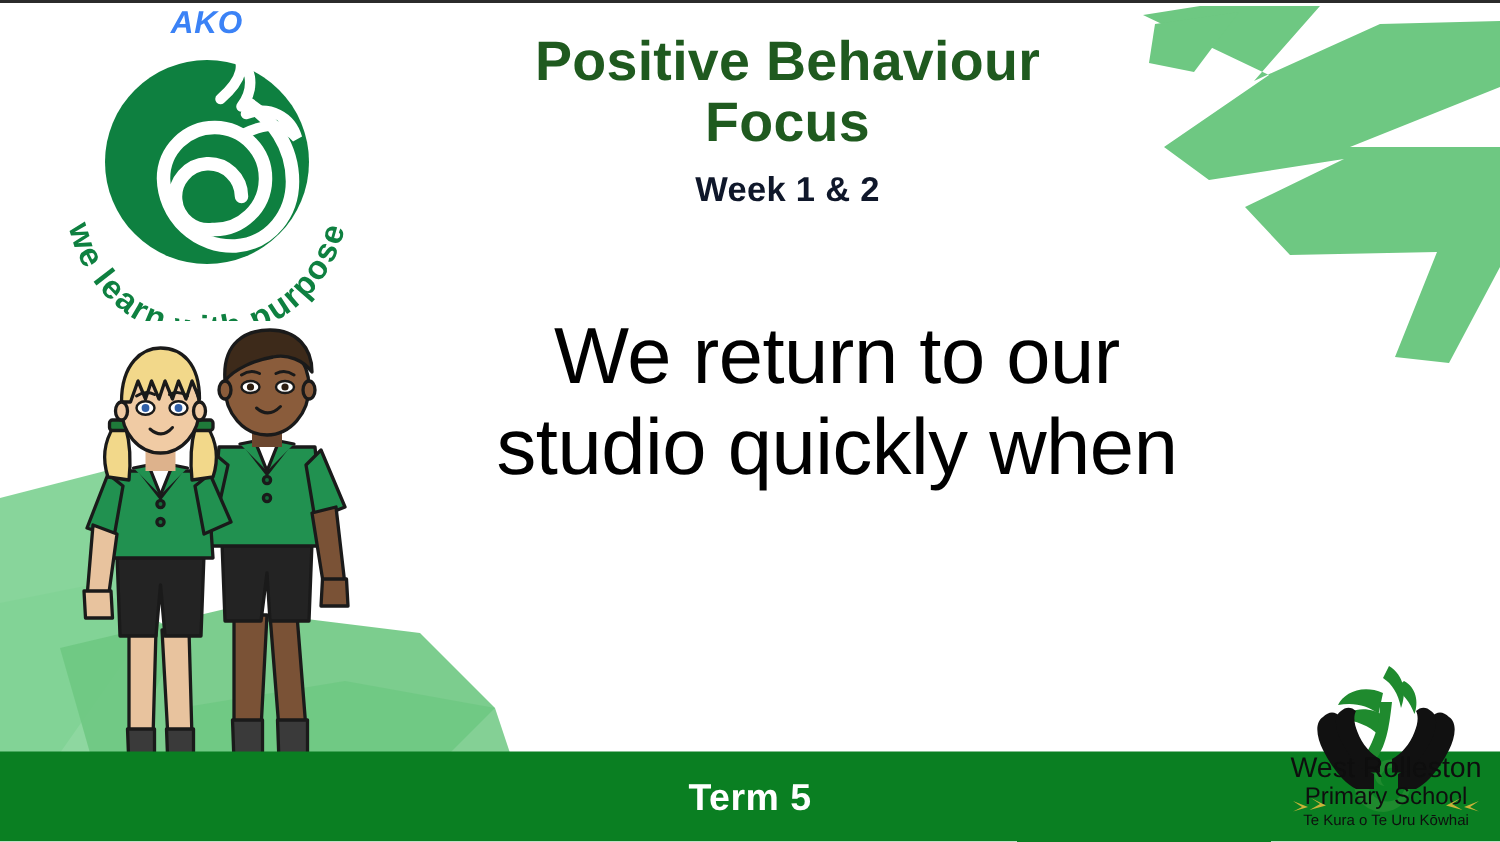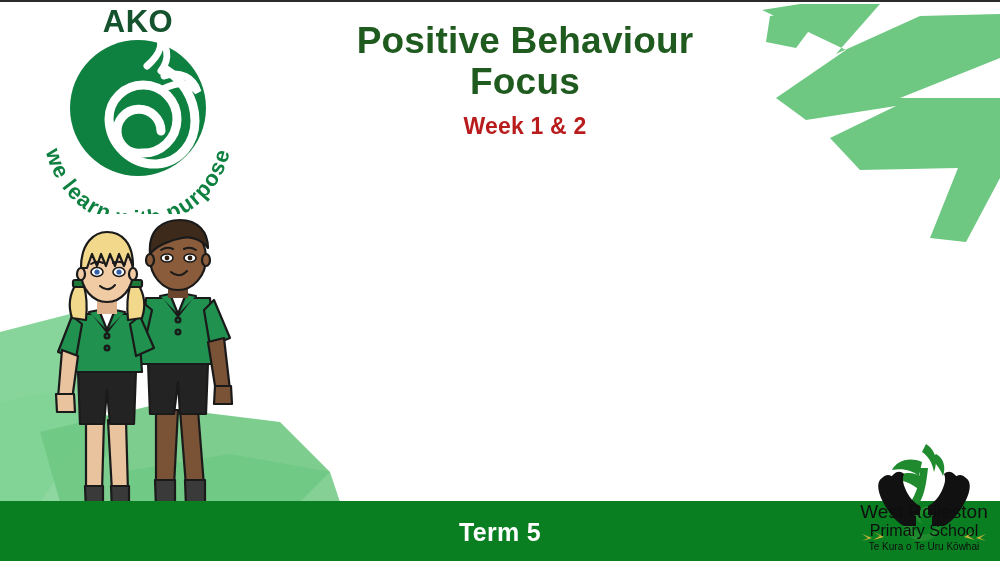--- a/index.html
+++ b/index.html
@@ -32,24 +32,25 @@
     top: 2px;
     width: 240px;
     height: 210px;
   }
   #ako-word {
     position: absolute;
     left: 0;
     top: 0;
     width: 240px;
     text-align: center;
-    font-size: 31px;
+    font-size: 21px;
     font-weight: bold;
-    color: #14532d;
+    color: #3b82f6;
     letter-spacing: 0.5px;
+    font-style: italic;
   }
 
   
   #title-block {
     position: absolute;
     left: 290px;
     top: 18px;
     width: 470px;
     text-align: center;
   }
@@ -58,21 +59,21 @@
     line-height: 1.12;
     color: #1f5a1f;
     font-weight: bold;
     margin: 0;
     letter-spacing: 0.2px;
   }
   #title-sub {
     margin-top: 10px;
     font-size: 23px;
     font-weight: bold;
-    color: #b91c1c;
+    color: #0f172a;
     letter-spacing: 0.2px;
   }
 
   
   #message {
     position: absolute;
     left: 248px;
     top: 205px;
     width: 620px;
     text-align: center;
@@ -178,20 +179,22 @@
 
   <div id="title-block">
     <div id="title-main">
       <span>Positive Behaviour</span><br>
       <span>Focus</span>
     </div>
     <div id="title-sub">Week 1 &amp; 2</div>
   </div>
 
   <div id="message">
+    <div>We return to our</div>
+    <div>studio quickly when</div>
   </div>
 
   <svg id="kids" viewBox="0 0 240 340">
     <g stroke="#1a1a1a" stroke-width="2.2" stroke-linejoin="round" stroke-linecap="round">
 
       <g>
 
         <path d="M128 196 L128 272 L146 272 L150 196 Z" fill="#7a5236"></path>
         <path d="M152 196 L158 272 L176 272 L170 196 Z" fill="#7a5236"></path>
 

